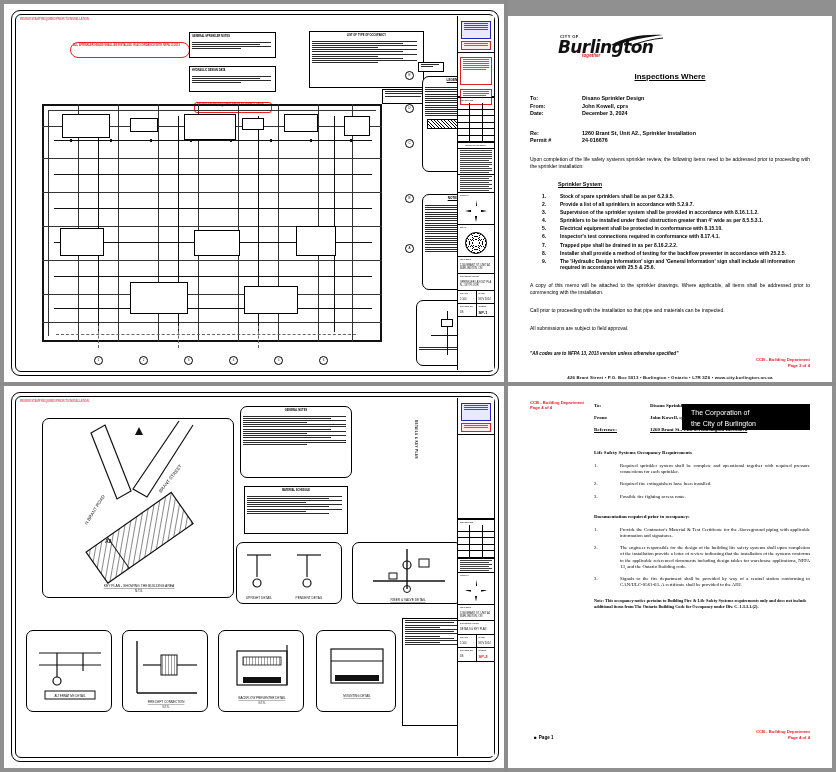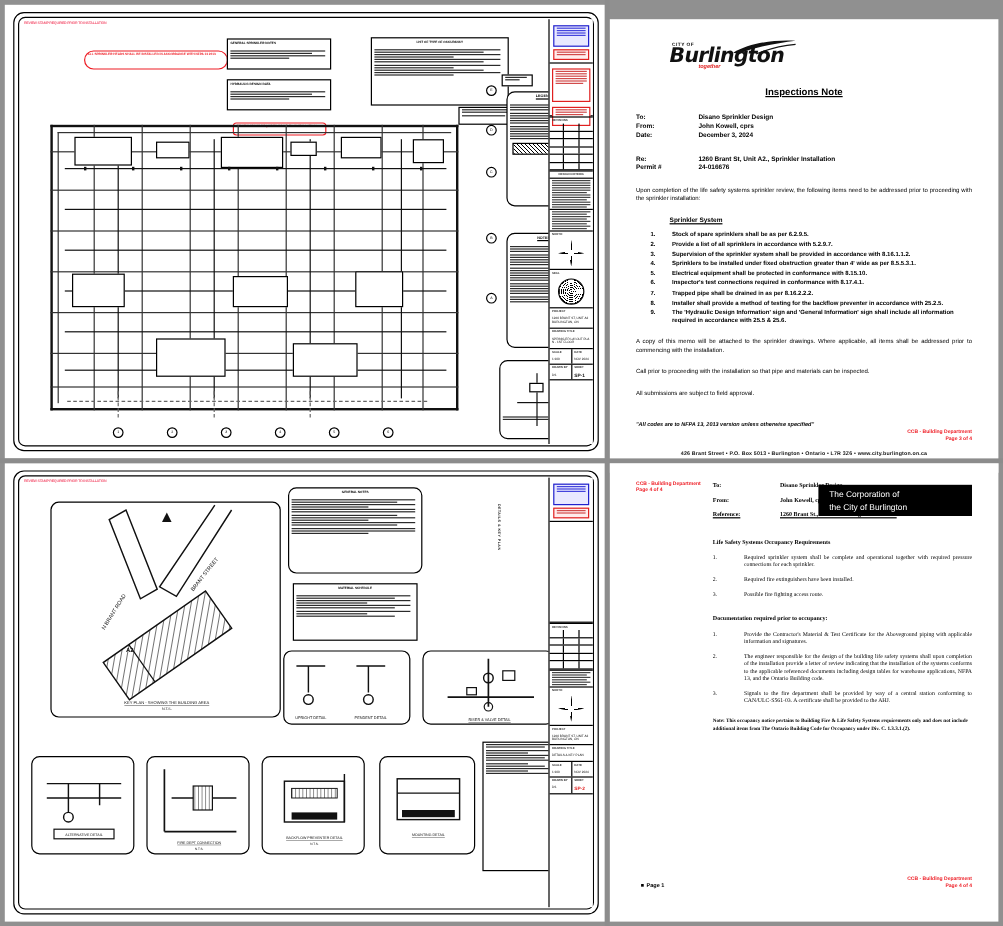--- a/index.html
+++ b/index.html
@@ -468,21 +468,21 @@
         <div class="logo-name">Burlington</div>
         <div class="logo-sub">together</div>
         <div class="swoosh">
           <svg viewBox="0 0 54 13" width="54" height="13">
             <path d="M1 11 C14 3, 34 0, 53 1 C38 3, 18 6, 6 12 Z" fill="#111"></path>
             <path d="M20 12 C30 8, 42 5, 53 4" stroke="#111" stroke-width="1" fill="none"></path>
           </svg>
         </div>
       </div>
 
-      <div class="memo-title">Inspections Note</div>
+      <div class="memo-title">Inspections Where</div>
 
       <div class="kv">
         <span class="k">To:</span>
         <span class="v">Disano Sprinkler Design</span>
       </div>
       <div class="kv">
         <span class="k">From:</span>
         <span class="v">John Kowell, cprs</span>
       </div>
       <div class="kv">

